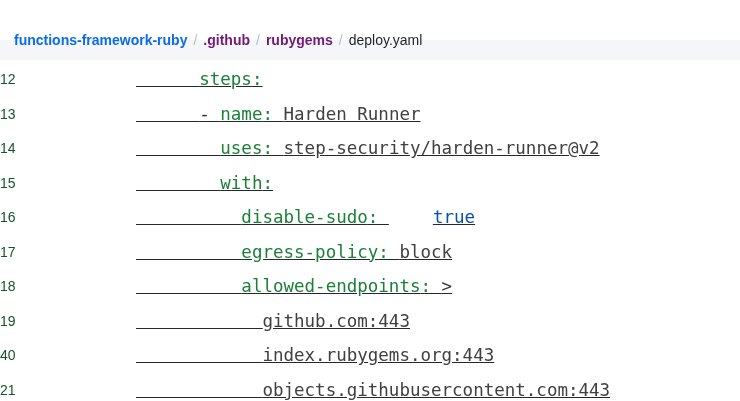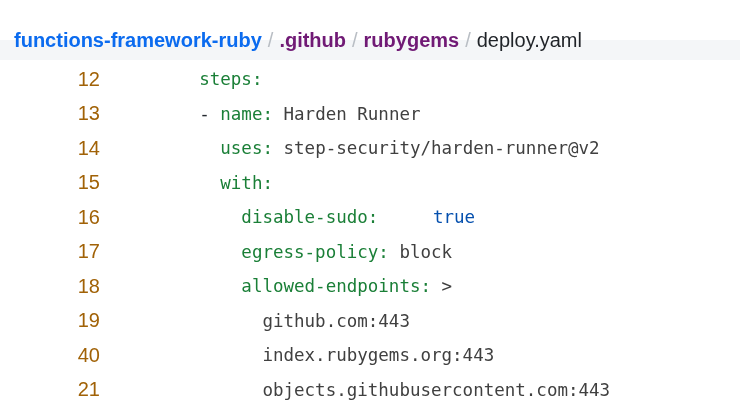--- a/index.html
+++ b/index.html
@@ -20,21 +20,21 @@
     height: 40px;
     box-sizing: border-box;
     padding: 0 0 0 14px;
     display: flex;
     align-items: center;
     background: #ffffff;
   }
   .breadcrumb {
     display: flex;
     align-items: flex-start;
-    font-size: 20px;
+    font-size: 14px;
     line-height: 1;
     white-space: nowrap;
     margin-top: 40px;
   }
   .bc-repo {
     color: #0b6bef;
     font-weight: bold;
   }
   .bc-dir {
     color: #701a75;
@@ -66,30 +66,30 @@
     display: flex;
     align-items: center;
     height: 34.5px;
     font-family: "DejaVu Sans Mono", "Liberation Mono", monospace;
     font-size: 17.5px;
     white-space: pre;
   }
   .ln {
     width: 100px;
     min-width: 100px;
-    text-align: right;
-    color: #a16207;
+    color: #14532d;
     font-family: "Liberation Sans", sans-serif;
-    font-size: 20px;
+    font-size: 14px;
     user-select: none;
     padding-right: 0;
   }
   .lc {
     padding-left: 36px;
     color: #24292f;
+    text-decoration: underline;
   }
 
   
   .t-key  { color: #1a7f37; }
   .t-pun  { color: #1a7f37; }
   .t-str  { color: #404040; }
   .t-bool { color: #0550ae; margin-left: 44px; }
   .t-dash { color: #24292f; }
 </style>
 </head>

